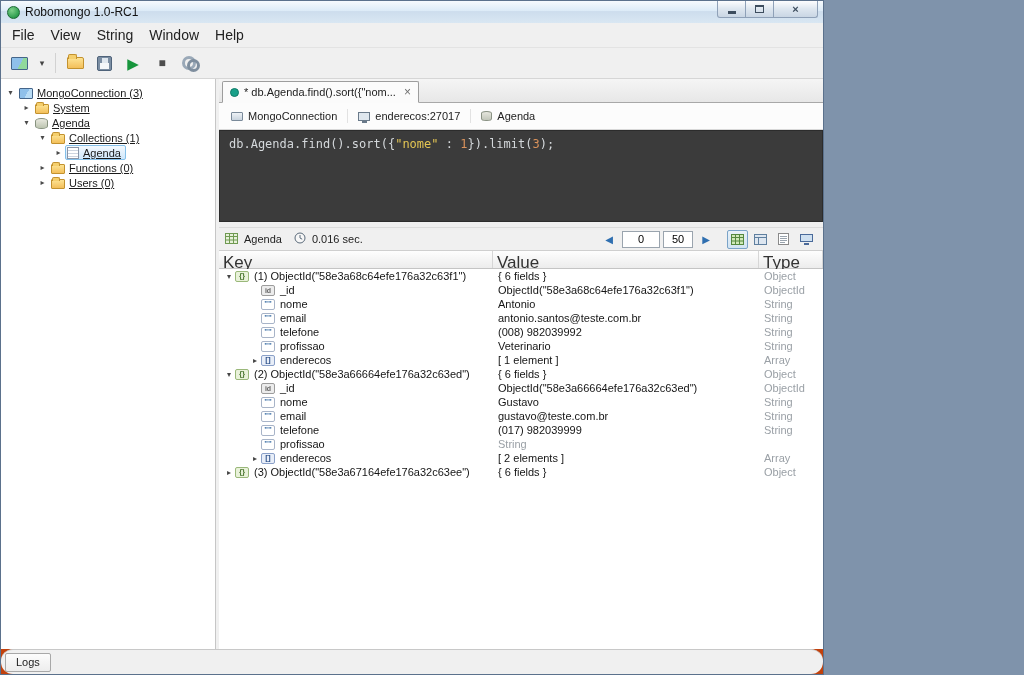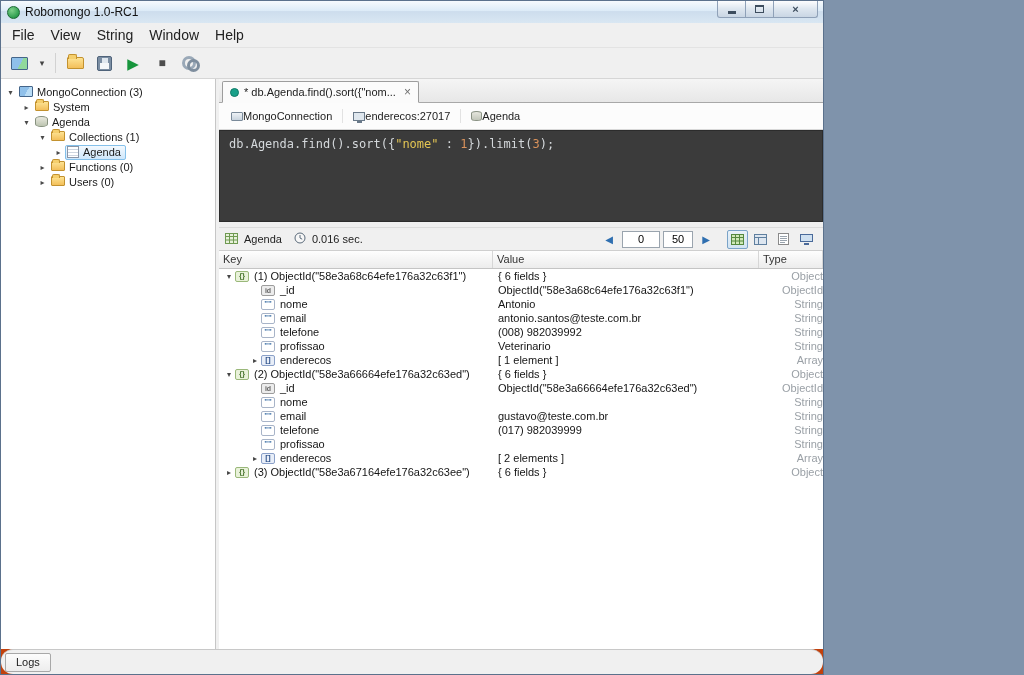--- a/index.html
+++ b/index.html
@@ -59,22 +59,22 @@
   .appbody { flex:1; display:flex; min-height:0; }
   .sidebar { width:215px; flex:none; background:#fff; border-right:1px solid #c6c6c6; padding-top:6px; overflow:hidden; }
   .vsplit { width:3px; flex:none; background:#f0f0f0; }
 
   .ti { display:flex; align-items:center; height:15px; font-size:11px; color:#1a1a1a; white-space:nowrap; }
   .ti[data-level="0"] { padding-left:3px; }
   .ti[data-level="1"] { padding-left:19px; }
   .ti[data-level="2"] { padding-left:35px; }
   .ti[data-level="3"] { padding-left:51px; }
   .texp { width:13px; flex:none; text-align:center; font-size:8px; color:#4a4a4a; }
-  .tinner { display:flex; align-items:flex-start; height:15px; padding:0 4px 0 1px;
-            border:1px solid transparent; border-radius:2px; }
+  .tinner { display:flex; align-items:flex-end; height:15px; padding:0 4px 0 1px;
+            border:1px solid transparent; border-radius:2px;text-decoration:underline; }
   .ti[data-selected="true"] .tinner { background:linear-gradient(#f3f9fe,#cfe7fb); border-color:#84c0ea; }
   .tlabel { margin-left:4px; }
   .ticon { flex:none; position:relative; }
   .ticon[data-icon="connection"] { width:14px; height:11px; border:1px solid #44658a; border-radius:1px;
             background:linear-gradient(120deg,#8fc0ea 55%,#b9dcf5 55%); }
   .ticon[data-icon="database"] { width:13px; height:11px; border:1px solid #87927f;
             border-radius:6px / 3px; background:linear-gradient(#e9e9df,#bcc4b0); }
   .ticon[data-icon="folder"] { width:14px; height:10px; border:1px solid #c3922f; border-radius:1px;
             background:linear-gradient(#fde393,#f3bf5a); }
   .ticon[data-icon="folder"]::before { content:""; position:absolute; top:-3px; left:0; width:6px; height:3px;
@@ -87,21 +87,21 @@
   .tabbar { height:24px; flex:none; display:flex; align-items:flex-end; padding:2px 0 0 3px;
             background:linear-gradient(#f5f5f5,#e7e7e7); border-bottom:1px solid #a8a8a8; }
   .tab { height:22px; margin-bottom:-1px; display:flex; align-items:center; gap:5px; padding:0 7px;
          font-size:11px; color:#222; background:#fbfbfb; border:1px solid #9d9d9d;
          border-bottom:1px solid #fbfbfb; border-radius:2px 2px 0 0; }
   .tabdot { width:9px; height:9px; border-radius:50%; background:#19a089; border:1px solid #0e7a66; }
   .tabclose { color:#707070; font-size:12px; line-height:1; margin-left:3px; }
 
   .breadcrumb { height:27px; flex:none; display:flex; align-items:center; gap:7px; padding:0 9px;
                 font-size:11px; color:#222; background:#fcfcfc; border-bottom:1px solid #d8d8d8; }
-  .bc-item { display:flex; align-items:center; padding:0 3px;justify-content:flex-end; }
+  .bc-item { display:flex; align-items:center; gap:5px; padding:0 3px;justify-content:flex-end; }
   .bc-sep { width:1px; height:14px; background:#e2e2e2; }
   .bi-conn { width:12px; height:9px; border:1px solid #7a8a9a; border-radius:1px;
              background:linear-gradient(#eef2f6,#c9d4de); }
   .bi-server { width:12px; height:9px; border:1px solid #6a7a8a; background:#dfe7ee; position:relative; }
   .bi-server::after { content:""; position:absolute; left:3px; bottom:-3px; width:5px; height:2px; background:#6a7a8a; }
   .bi-db { width:11px; height:10px; border:1px solid #8a9284; border-radius:5px / 2.5px;
            background:linear-gradient(#e6e6de,#c2c6ba); }
 
   .editor { height:92px; flex:none; background:#3b3b3b; border:1px solid #2c2c2c; padding:5px 9px;
             font-family:"DejaVu Sans Mono", monospace; font-size:12px; line-height:16px;
@@ -118,34 +118,34 @@
   .navbtn { width:20px; height:18px; display:flex; align-items:center; justify-content:center;
             font-size:10px; color:#2f6fb0; }
   input.pg { height:17px; border:1px solid #9aa4ae; background:#fff; font-size:11px; text-align:center;
              font-family:"Liberation Sans", sans-serif; }
   .pg-skip { width:38px; } .pg-batch { width:30px; }
   .viewbtns { display:flex; gap:2px; margin-left:8px; }
   .vbtn { width:21px; height:19px; display:flex; align-items:center; justify-content:center;
           border:1px solid transparent; border-radius:2px; }
   .vbtn.active { border-color:#7aa3c8; background:linear-gradient(#e8f1f8,#d2e4f2); }
 
-  .thead { height:18px; flex:none; display:flex; font-size:11px; color:#333;
+  .thead { height:18px; flex:none; display:flex; font-size:17px; color:#333;
            background:linear-gradient(#fefefe,#ececec); border-bottom:1px solid #c4c4c4; }
   .th { padding:2px 4px; border-right:1px solid #d6d6d6; }
   .c-key { width:274px; flex:none; }
   .c-val { width:266px; flex:none; }
   .c-typ { flex:1; }
 
   .rows { flex:1; background:#fff; overflow:hidden; font-size:11px; }
   .row { display:flex; height:14px; align-items:center; }
   .cell { overflow:hidden; white-space:nowrap; }
   .row .c-key { display:flex; align-items:center; padding-left:4px; }
   .row[data-level="1"] .c-key { padding-left:30px; }
   .row .c-val { padding-left:5px; color:#151515; }
-  .row .c-typ { padding-left:5px; color:#9aa0a6;text-align:right; }
+  .row .c-typ { padding-left:5px; color:#9aa0a6; }
   .rexp { width:12px; flex:none; text-align:center; font-size:8px; color:#454545; }
   .ktext { color:#151515; }
   .ricon { width:14px; height:11px; flex:none; display:inline-flex; align-items:center; justify-content:center;
            margin-right:5px; font-size:8px; line-height:1; border-radius:2px; font-weight:bold; }
   .ricon[data-icon="object"] { background:#e9f2da; border:1px solid #9ab87a; color:#4f7a35; }
   .ricon[data-icon="object"]::before { content:"{}"; }
   .ricon[data-icon="id"] { background:#ececec; border:1px solid #9c9c9c; color:#666; font-size:7px; }
   .ricon[data-icon="id"]::before { content:"id"; }
   .ricon[data-icon="string"] { background:#fff; border:1px solid #a8b4c8; color:#3a6ea5; }
   .ricon[data-icon="string"]::before { content:'""'; }
@@ -438,20 +438,21 @@
           </div>
           <div class="cell c-val">ObjectId("58e3a66664efe176a32c63ed")</div>
           <div class="cell c-typ">ObjectId</div>
         </div>
           <div class="row" data-level="1">
           <div class="cell c-key">
             <span class="rexp"></span>
             <span class="ricon" data-icon="string"></span>
             <span class="ktext">nome</span>
           </div>
+          <div class="cell c-val">Gustavo</div>
           <div class="cell c-typ">String</div>
         </div>
           <div class="row" data-level="1">
           <div class="cell c-key">
             <span class="rexp"></span>
             <span class="ricon" data-icon="string"></span>
             <span class="ktext">email</span>
           </div>
           <div class="cell c-val">gustavo@teste.com.br</div>
           <div class="cell c-typ">String</div>

